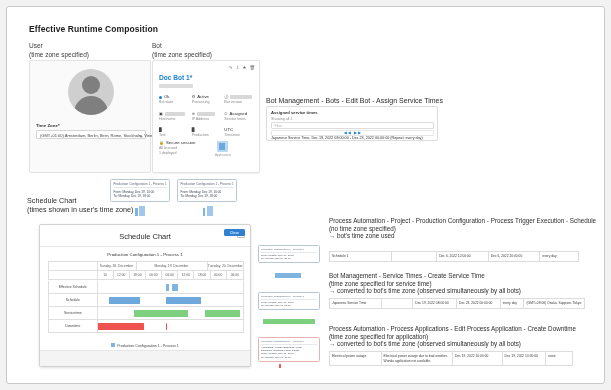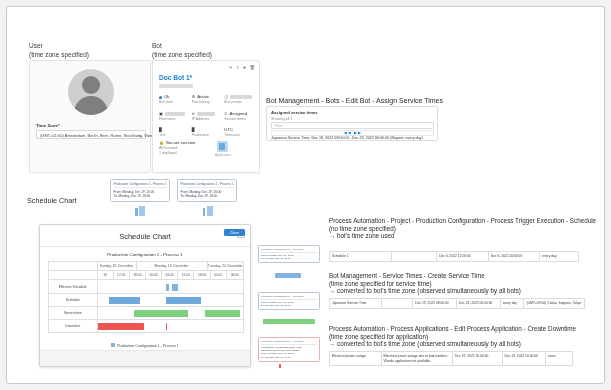--- a/index.html
+++ b/index.html
@@ -101,20 +101,21 @@
   .thumb .t1{font-size:2.5px;color:#5b6b7b;border-bottom:1px solid #e4e9ee;padding-bottom:1px;margin-bottom:1px;white-space:nowrap;}
   .thumb .t2{font-size:2.5px;color:#3d4955;line-height:3.4px;white-space:nowrap;}
   .thumb.red{border-color:#e6b3b3;}
   .tbar{position:absolute;height:5px;border-radius:.5px;}
 </style>
 </head>
 <body>
 
 <div class="slide">
 
+  <div class="title">Effective Runtime Composition</div>
 
   <div class="user-cap lbl2">
     <div>User</div>
     <div>(time zone specified)</div>
   </div>
   <div class="user-card">
     <div class="avatar">
       <div class="head"></div>
       <div class="body"></div>
     </div>
@@ -232,20 +233,21 @@
     <div class="p1-f">
         <span>Filter</span>
       </div>
     <div class="p1-sep"></div>
     <div class="p1-arrows">◀◀ ▶▶</div>
     <div class="p1-row">Japanese Service Time, Dec 19, 2022 08:00:00 - Dec 23, 2022 00:00:00 (Repeat: every day)</div>
   </div>
 
   <div class="sc-cap hd">
     <div>Schedule Chart</div>
+    <div>(times shown in user's time zone)</div>
   </div>
 
   <div class="tt tt-a">
     <div class="t1">Production Configuration 1 - Process 1</div>
     <div class="t2">From: Monday, Dec 19, 10:00</div>
     <div class="t2">To: Monday, Dec 19, 18:00</div>
   </div>
   <div class="mk mk-a1"></div>
   <div class="mk mk-a2"></div>
 

